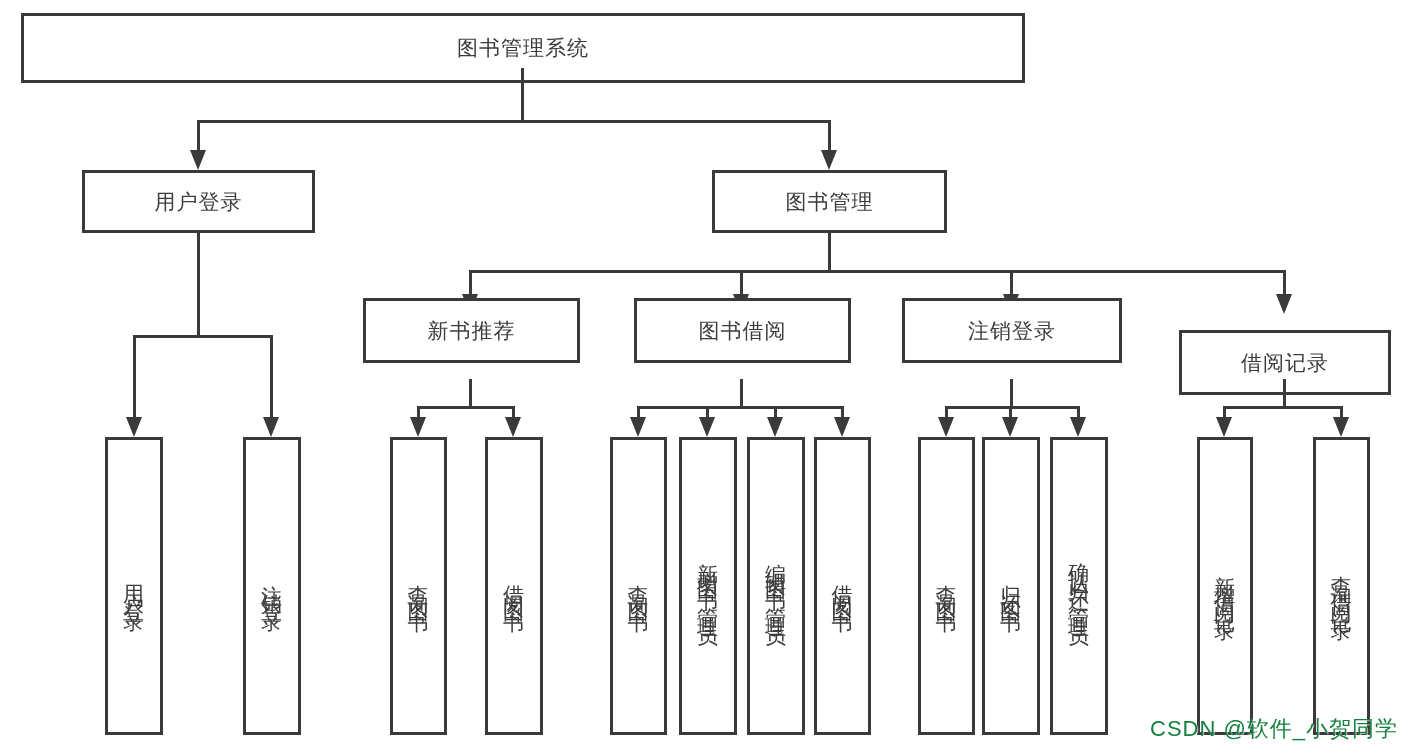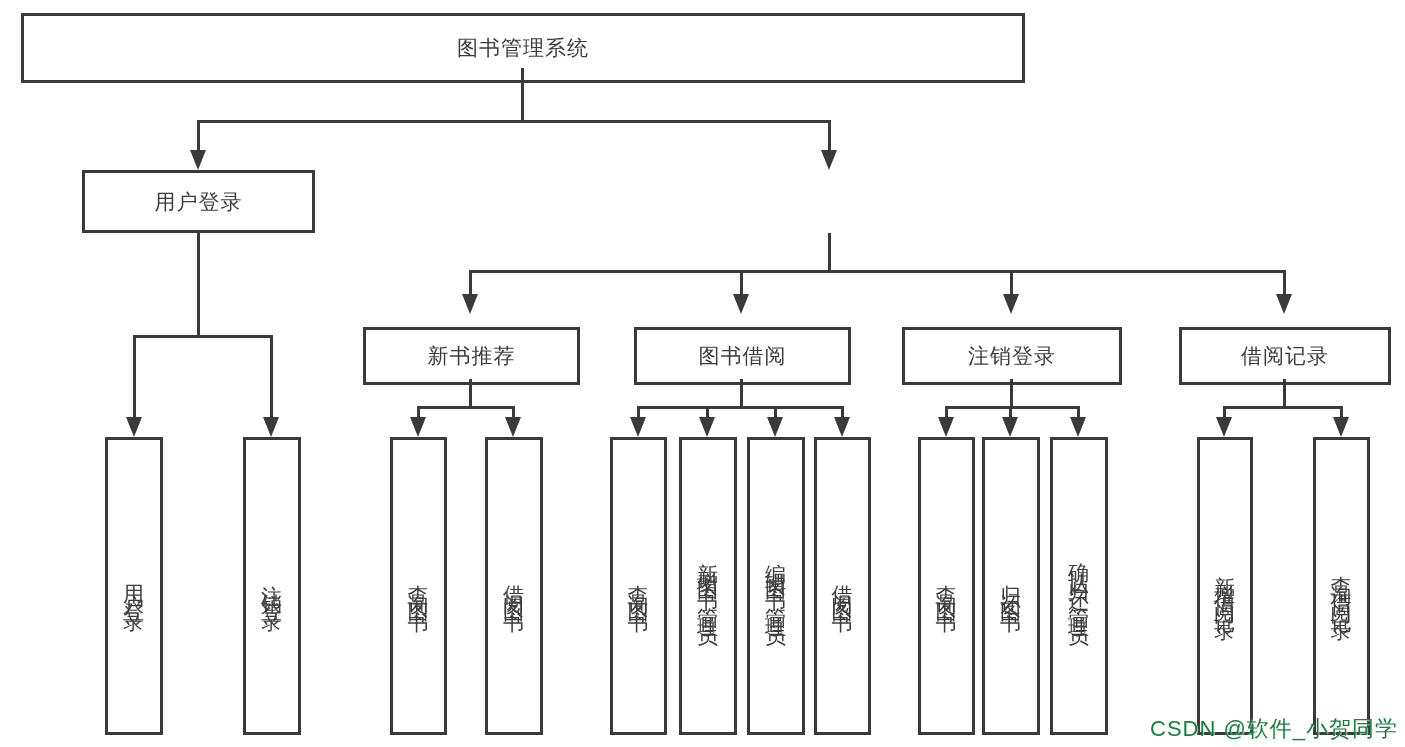--- a/index.html
+++ b/index.html
@@ -20,21 +20,21 @@
     background:#ffffff;
     box-sizing:border-box;
     display:flex;align-items:center;justify-content:center;
     color:var(--text);
     font-size:21px;
     letter-spacing:1px;
     white-space:nowrap;
   }
   .lvl1{left:21px;top:13px;width:1004px;height:70px;}
   .lvl2{top:170px;height:63px;}
-  .lvl3{top:327px;height:58px;}
+  .lvl3{top:298px;height:65px;}
   .leaf{top:437px;height:298px;}
   .vtext{
     writing-mode:vertical-rl;
     text-orientation:mixed;
     font-size:21px;
     letter-spacing:9px;
     line-height:1;
     color:var(--text);
     white-space:nowrap;
   }
@@ -66,36 +66,37 @@
   <div class="node lvl1">图书管理系统</div>
 
   <div class="vl" style="left:521px;top:68px;height:52px;"></div>
   <div class="hl" style="left:197px;top:120px;width:634px;"></div>
   <div class="vl" style="left:197px;top:120px;height:31px;"></div>
   <div class="arrow" style="left:190px;top:150px;"></div>
   <div class="vl" style="left:828px;top:120px;height:31px;"></div>
   <div class="arrow" style="left:821px;top:150px;"></div>
 
   <div class="node lvl2" style="left:82px;width:233px;">用户登录</div>
+  <div class="node lvl2" style="left:712px;width:235px;">图书管理</div>
 
   <div class="vl" style="left:828px;top:233px;height:38px;"></div>
   <div class="hl" style="left:469px;top:270px;width:817px;"></div>
   <div class="vl" style="left:469px;top:270px;height:26px;"></div>
   <div class="arrow" style="left:462px;top:294px;"></div>
   <div class="vl" style="left:740px;top:270px;height:26px;"></div>
   <div class="arrow" style="left:733px;top:294px;"></div>
   <div class="vl" style="left:1010px;top:270px;height:26px;"></div>
   <div class="arrow" style="left:1003px;top:294px;"></div>
   <div class="vl" style="left:1283px;top:270px;height:26px;"></div>
   <div class="arrow" style="left:1276px;top:294px;"></div>
 
   <div class="node lvl3" style="left:363px;width:217px;">新书推荐</div>
   <div class="node lvl3" style="left:634px;width:217px;">图书借阅</div>
   <div class="node lvl3" style="left:902px;width:220px;">注销登录</div>
-  <div class="node lvl3" style="left:1179px;width:212px;">借阅记录</div>
+  <div class="node lvl3" style="left:1179px;width:212px;margin-top:32px;">借阅记录</div>
 
   <div class="vl" style="left:197px;top:233px;height:104px;"></div>
   <div class="hl" style="left:133px;top:335px;width:140px;"></div>
   <div class="vl" style="left:133px;top:335px;height:84px;"></div>
   <div class="arrow" style="left:126px;top:417px;"></div>
   <div class="vl" style="left:270px;top:335px;height:84px;"></div>
   <div class="arrow" style="left:263px;top:417px;"></div>
 
   <div class="vl" style="left:469px;top:379px;height:28px;"></div>
   <div class="hl" style="left:417px;top:406px;width:98px;"></div>

